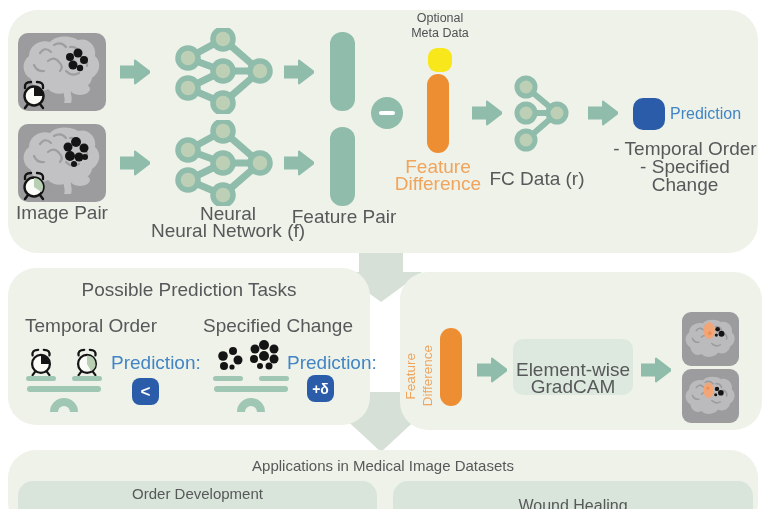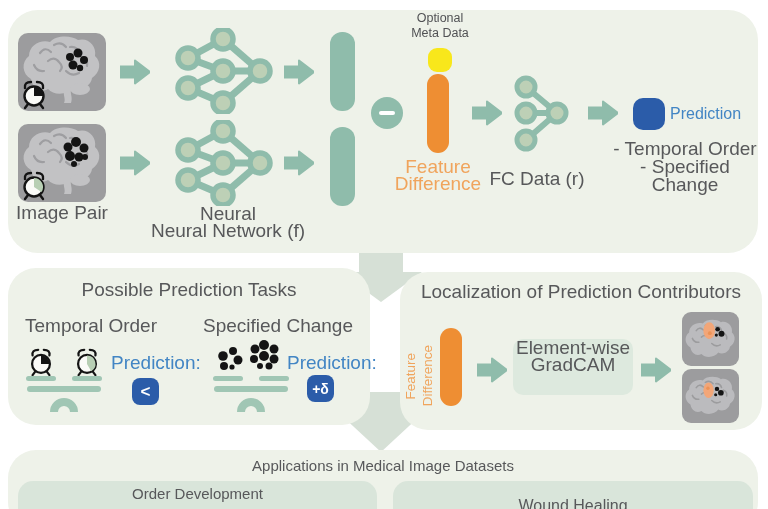--- a/index.html
+++ b/index.html
@@ -15,21 +15,21 @@
   .orange-lbl{color:#f0a45c;}
   .tile{position:absolute;background:#9c9c9e;border-radius:10px;overflow:hidden;}
   .bar{position:absolute;background:#8fbcab;border-radius:12px;}
   .orange-bar{position:absolute;background:#ee8e33;border-radius:11px;}
   .chip{position:absolute;border-radius:9px;}
   .minus-circle{position:absolute;width:32px;height:32px;border-radius:50%;background:#8fbcab;}
   .minus-circle span{position:absolute;left:8px;top:14px;width:16px;height:4px;border-radius:2px;background:#fff;}
   .pred-chip{position:absolute;width:27px;height:27px;border-radius:8px;background:#2b5ca9;
              display:flex;align-items:center;justify-content:center;color:#fff;font-weight:800;}
   .gradcam-box{position:absolute;background:#dde9de;border-radius:10px;display:flex;flex-direction:column;
-               align-items:center;justify-content:flex-start;}
+               align-items:center;justify-content:flex-end;}
   .vert-text{display:flex;flex-direction:row;align-items:center;gap:1px;}
   .vert-text span{writing-mode:vertical-rl;transform:rotate(180deg);font-size:13.5px;color:#f0a45c;line-height:16px;}
   svg{display:block;}
 </style>
 </head>
 <body>
 
 <div class="page">
 
   <svg class="abs" style="left:340px;top:246px;" width="82" height="56">
@@ -166,20 +166,21 @@
 
     <svg class="abs" style="left:276px;top:49px;" width="30" height="26">
       <path d="M0 7.5 H15 V1.5 L30 13 L15 24.5 V18.5 H0 Z" fill="#8fbcab" stroke="#8fbcab" stroke-width="2" stroke-linejoin="round"></path>
       </svg>
     <svg class="abs" style="left:276px;top:140px;" width="30" height="26">
       <path d="M0 7.5 H15 V1.5 L30 13 L15 24.5 V18.5 H0 Z" fill="#8fbcab" stroke="#8fbcab" stroke-width="2" stroke-linejoin="round"></path>
       </svg>
 
     <div class="bar" style="left:322px;top:22px;width:25px;height:79px;"></div>
     <div class="bar" style="left:322px;top:117px;width:25px;height:79px;"></div>
+    <div class="lbl center" style="left:276px;top:198px;width:120px;">Feature Pair</div>
 
     <div class="minus-circle" style="left:363px;top:87px;">
         <span></span>
       </div>
 
     <div class="lbl-sm abs" style="left:382px;top:1px;width:100px;text-align:center;">
       <span style="display:block;">Optional</span>
       <span style="display:block;">Meta Data</span>
     </div>
     <div class="chip" style="left:420px;top:38px;width:24px;height:24px;background:#f8e71b;"></div>
@@ -287,21 +288,20 @@
         <rect x="1" y="10" width="74" height="6" rx="3"></rect>
         <path d="M24 36 A14 14 0 0 1 52 36 H44 A6 6 0 0 0 32 36 Z"></path>
       </g>
     </svg>
 
     <div class="lbl blue-lbl" style="left:279px;top:86px;">Prediction:</div>
     <div class="pred-chip" style="left:299px;top:107px;font-size:14px;">+δ</div>
   </section>
 
   <section class="panel" style="left:400px;top:272px;width:362px;height:158px;">
-    <div class="lbl center" style="left:0;top:11px;width:362px;">Localization of Prediction Contributors</div>
 
     <div class="abs vert-text" style="left:3px;top:56px;height:96px;">
       <span>Feature</span>
       <span>Difference</span>
     </div>
     <div class="orange-bar" style="left:40px;top:56px;width:22px;height:78px;"></div>
 
     <svg class="abs" style="left:77px;top:85px;" width="30" height="26">
       <path d="M0 7.5 H15 V1.5 L30 13 L15 24.5 V18.5 H0 Z" fill="#8fbcab" stroke="#8fbcab" stroke-width="2" stroke-linejoin="round"></path>
       </svg>

